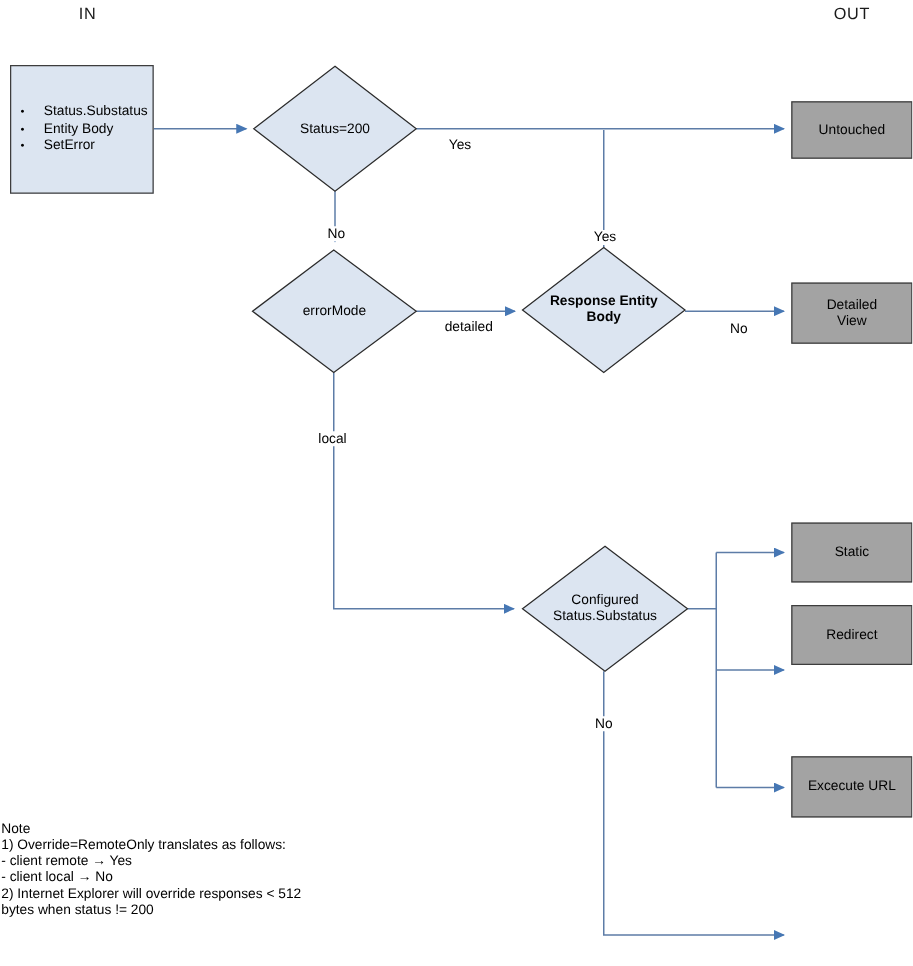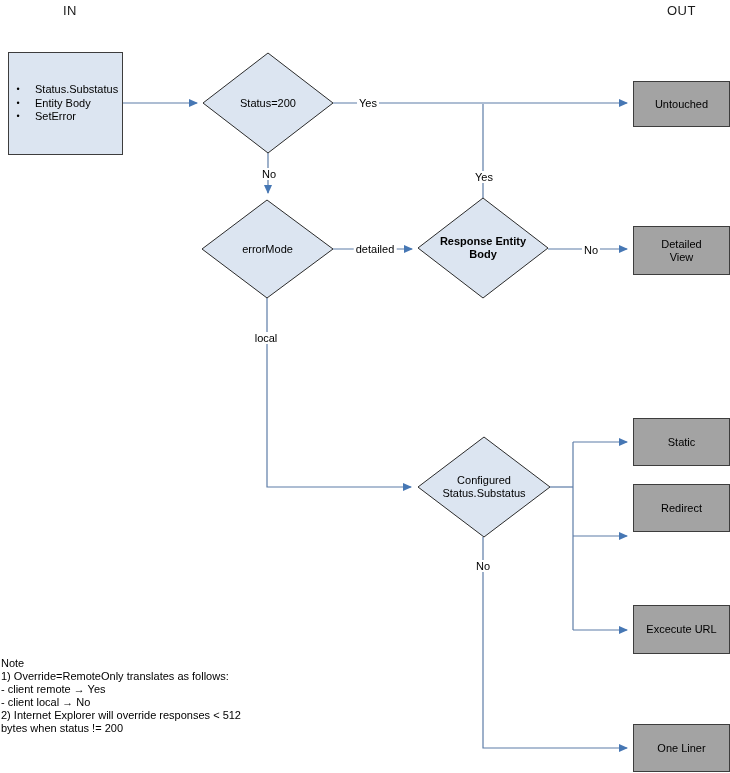--- a/index.html
+++ b/index.html
@@ -46,20 +46,21 @@
   .dtext span { display: inline-block; }
   #reb-text span { width: 100px; }
   #configured-text span { width: 112px; }
   .elabel {
     position: absolute;
     transform: translate(-50%, -50%);
     background: #ffffff;
     font-size: 11px;
     padding: 0 2px;
     white-space: nowrap;
+    margin-top: 13px;
   }
   #input-box {
     position: absolute;
     left: 8px; top: 52px;
     width: 115px; height: 103px;
     box-sizing: border-box;
     background: #dce5f1;
     border: 1.5px solid #3d3d3d;
     padding-top: 30px;
     font-size: 11px;
@@ -148,23 +149,20 @@
   </div>
   <div class="box" id="detailed-view-box" style="left:633px; top:226px; width:97px; height:49px;">
     <span>Detailed View</span>
   </div>
   <div class="box" style="left:633px; top:484px; width:97px; height:48px;">
     <span>Redirect</span>
   </div>
   <div class="box" style="left:633px; top:605px; width:97px; height:49px;">
     <span>Excecute URL</span>
   </div>
-  <div class="box" style="left:633px; top:724px; width:97px; height:48px;">
-    <span>One Liner</span>
-  </div>
 
   <div class="elabel" style="left:368px; top:103px;">Yes</div>
   <div class="elabel" style="left:484px; top:177px;">Yes</div>
   <div class="elabel" style="left:269px; top:174px;">No</div>
   <div class="elabel" style="left:375px; top:249px;">detailed</div>
   <div class="elabel" style="left:591px; top:250px;">No</div>
   <div class="elabel" style="left:266px; top:338px;">local</div>
   <div class="elabel" style="left:483px; top:566px;">No</div>
 
   <div id="note-block">

